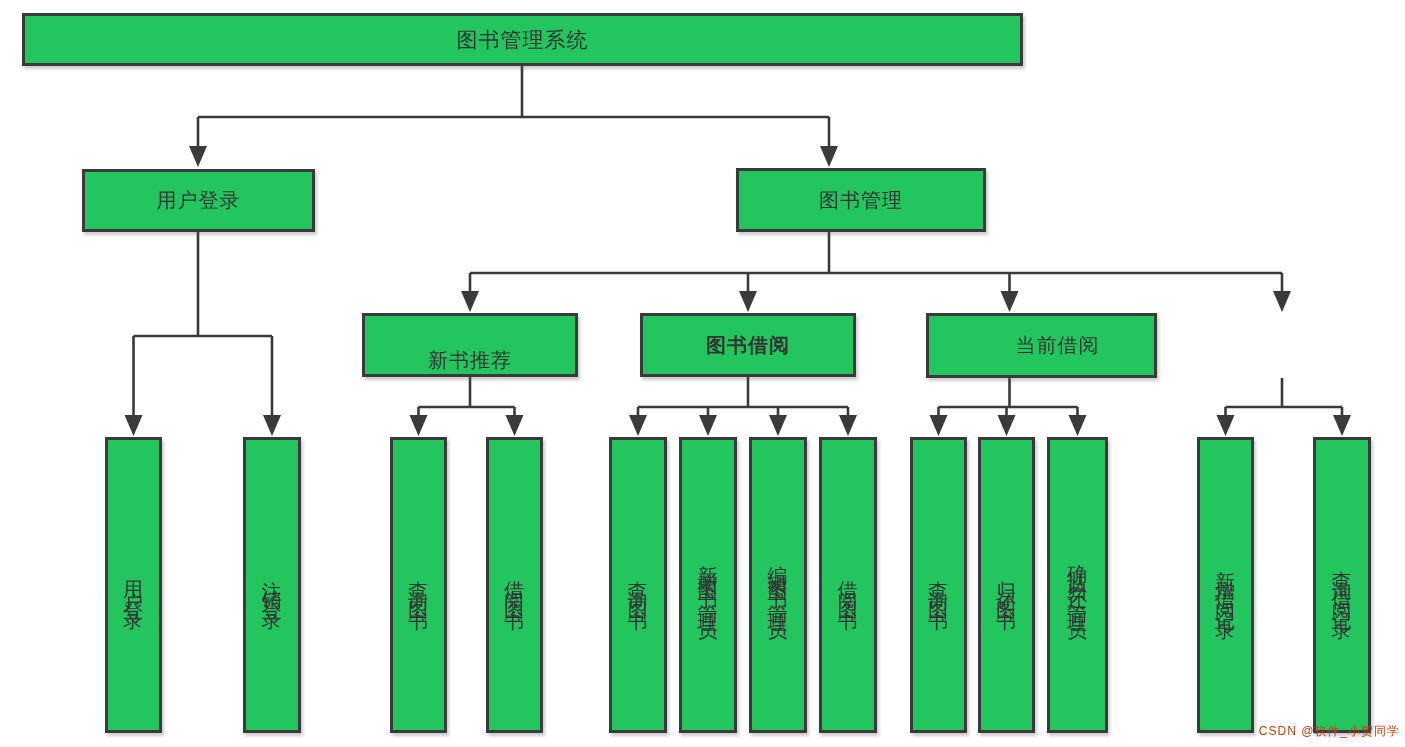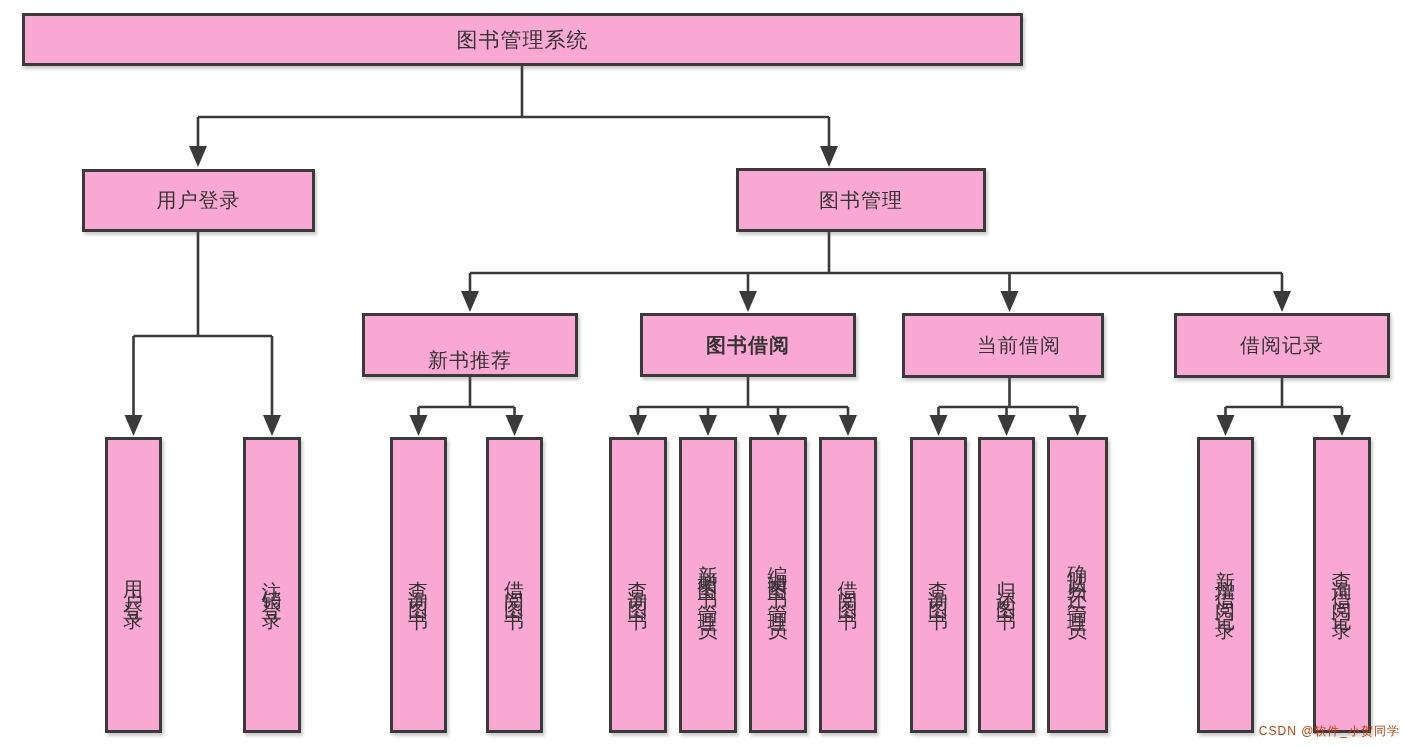--- a/index.html
+++ b/index.html
@@ -14,21 +14,21 @@
   .connectors {
     position: absolute;
     left: 0; top: 0;
     width: 1405px; height: 747px;
     z-index: 1;
   }
   .node {
     position: absolute;
     z-index: 2;
     box-sizing: border-box;
-    background: #f9a8d4;
+    background: #22c55e;
     border: 3px solid #3a3a3a;
     color: #333333;
     display: flex;
     align-items: center;
     justify-content: center;
     box-shadow: 2px 3px 3px rgba(90,90,90,0.30);
   }
   .h-label { font-size: 20px; letter-spacing: 1px; white-space: nowrap; }
   .root-label { font-size: 21px; letter-spacing: 1px; }
   .leaf {
@@ -98,25 +98,22 @@
   <div class="node" style="left:712px; top:168px; width:250px; height:64px;margin-left:24px;">
     <span class="h-label">图书管理</span>
   </div>
 
   <div class="node" style="left:362px; top:313px; width:216px; height:64px;align-items:flex-end;">
     <span class="h-label">新书推荐</span>
   </div>
   <div class="node" style="left:640px; top:313px; width:216px; height:64px;font-weight:bold;">
     <span class="h-label">图书借阅</span>
   </div>
-  <div class="node" style="left:902px; top:313px; width:202px; height:65px;padding-left:32px;">
+  <div class="node" style="left:926px; top:313px; width:231px; height:65px;padding-left:32px;">
     <span class="h-label">当前借阅</span>
-  </div>
-  <div class="node" style="left:1174px; top:313px; width:216px; height:65px;">
-    <span class="h-label">借阅记录</span>
   </div>
 
   <div class="node leaf" style="left:105px; top:437px; width:57px; height:296px;">用户登录</div>
   <div class="node leaf" style="left:243px; top:437px; width:58px; height:296px;">注销登录</div>
 
   <div class="node leaf" style="left:390px; top:437px; width:57px; height:296px;">查询图书</div>
   <div class="node leaf" style="left:486px; top:437px; width:57px; height:296px;">借阅图书</div>
 
   <div class="node leaf" style="left:609px; top:437px; width:58px; height:296px;">查询图书</div>
   <div class="node leaf long" style="left:679px; top:437px; width:58px; height:296px;">新增图书（管理员）</div>

